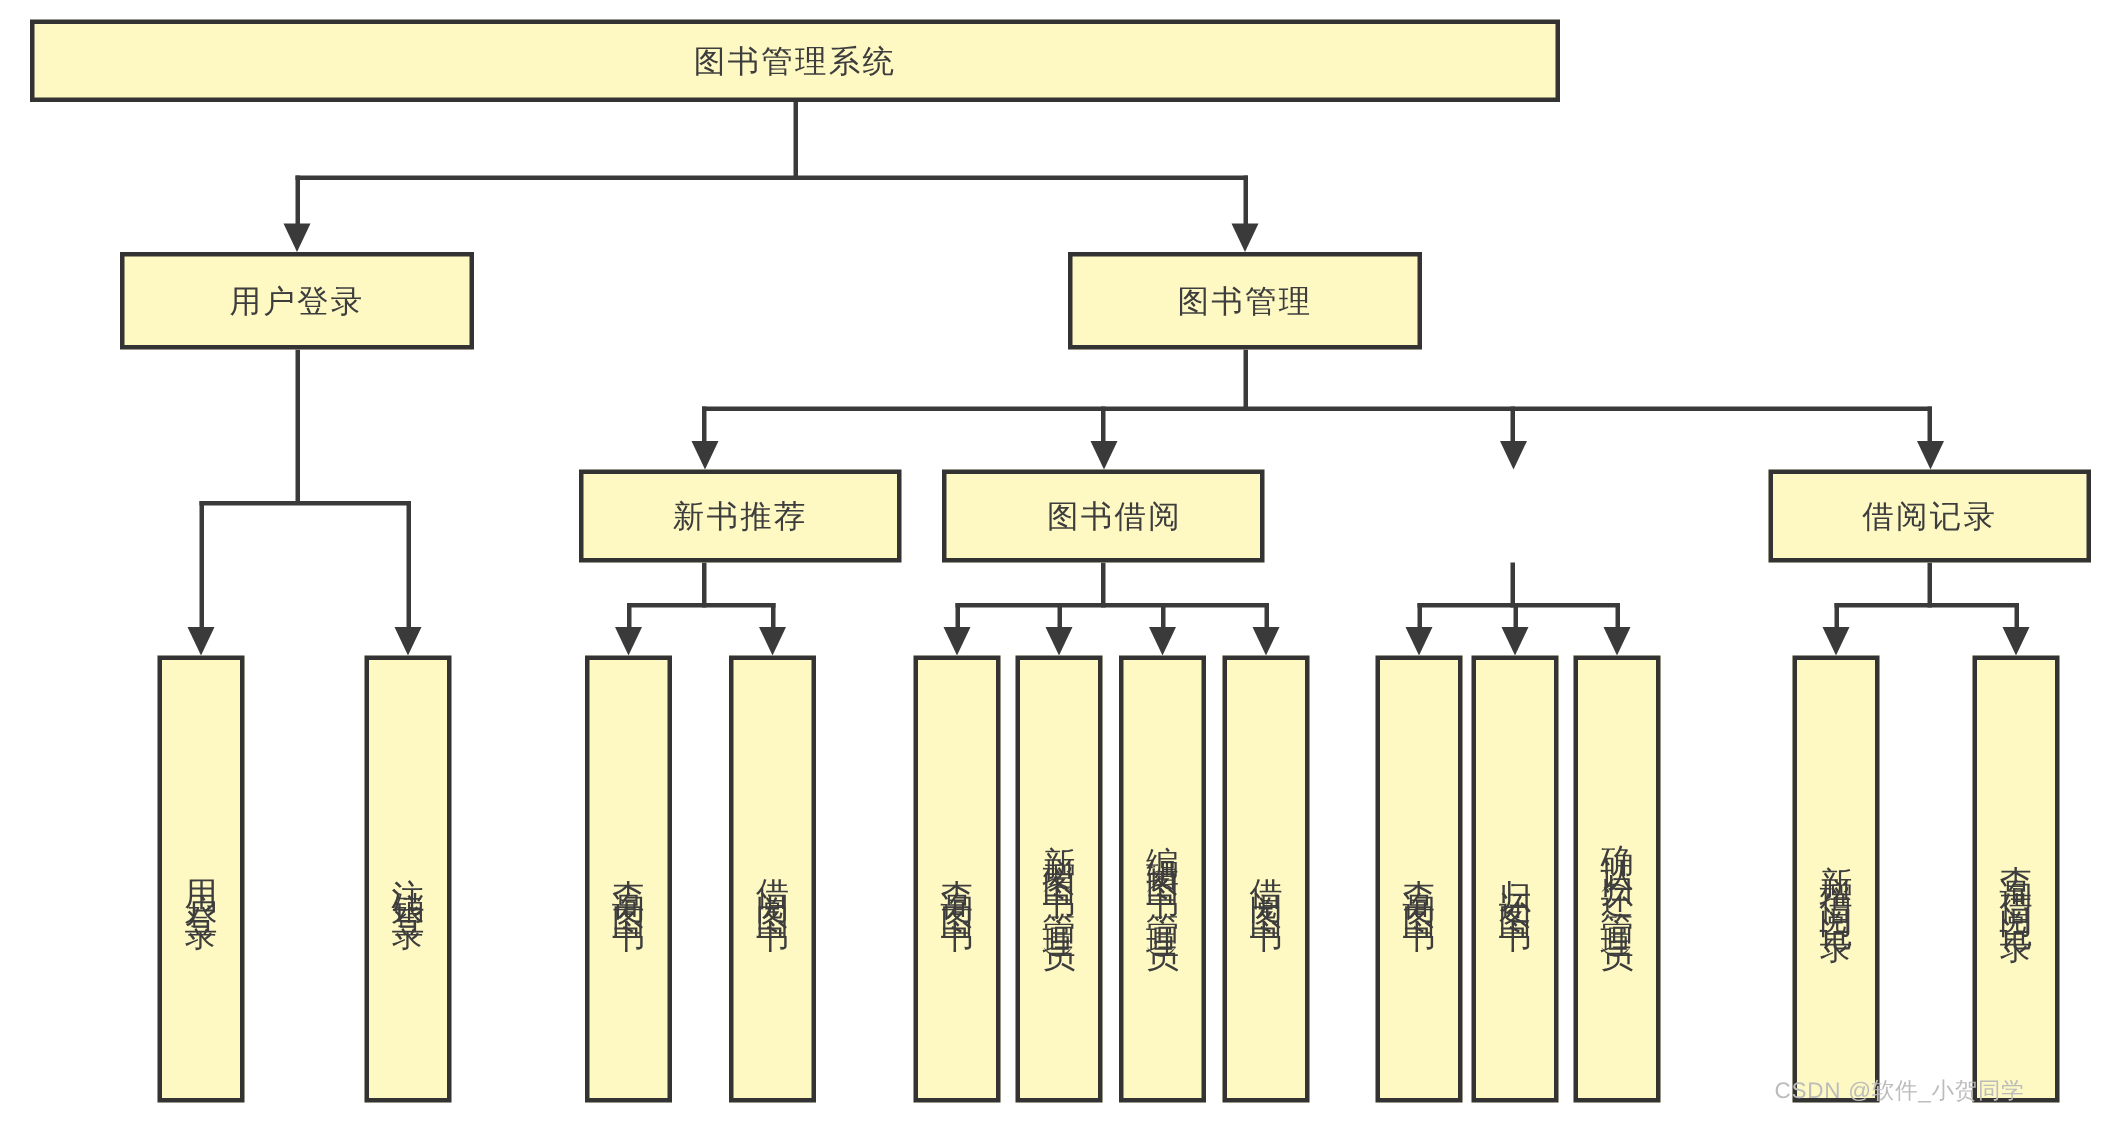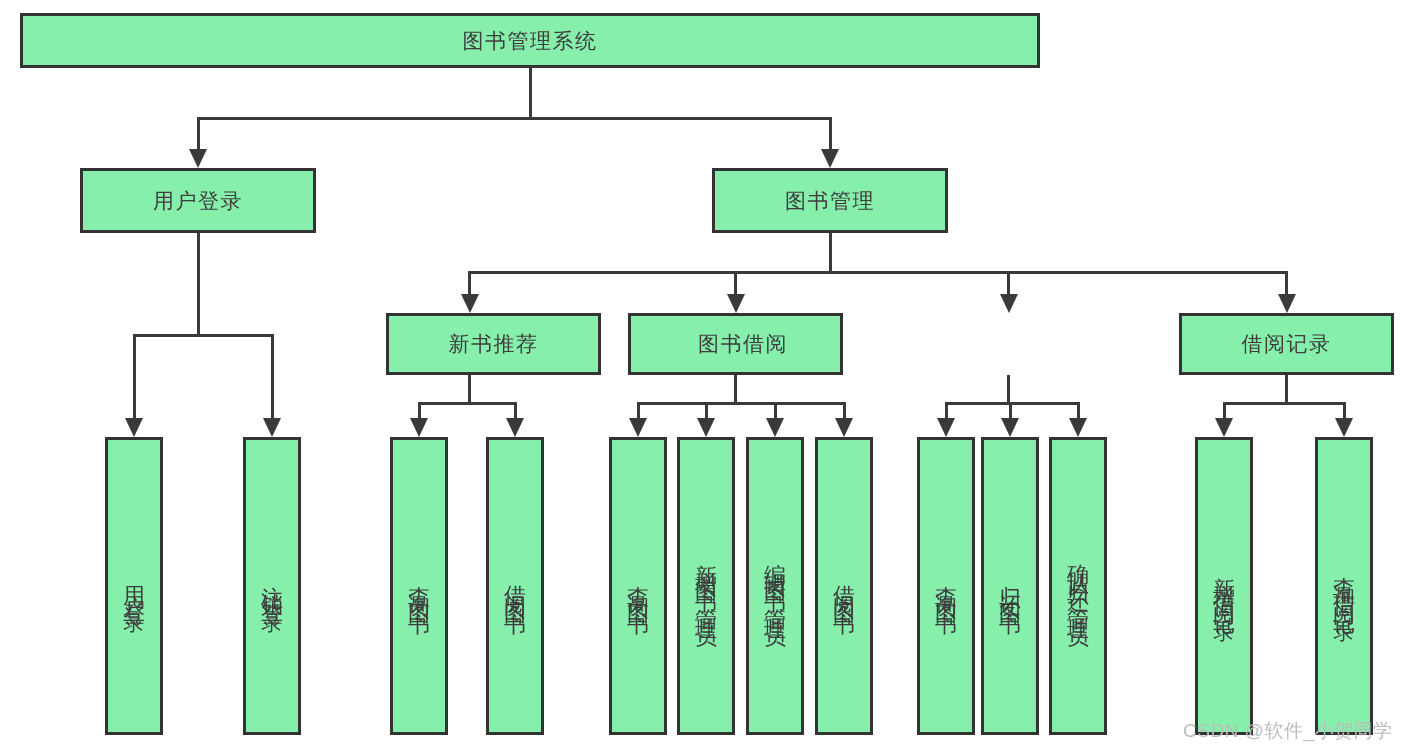--- a/index.html
+++ b/index.html
@@ -6,21 +6,21 @@
   .canvas {
     position:relative;
     width:1405px; height:747px;
     background:var(--background,#ffffff);
     font-family:"Liberation Sans",sans-serif;
     color:var(--text,#3d3d3d);
     overflow:hidden;
   }
   .box {
     position:absolute;
-    background:#86efac;
+    background:#fef9c3;
     border:3px solid var(--border,#333333);
     box-sizing:border-box;
     display:flex; align-items:center; justify-content:center;
     z-index:2;
   }
   .box-h { font-size:21px; letter-spacing:1.5px; white-space:nowrap; }
   .box-v {
     writing-mode:vertical-rl;
     text-orientation:mixed;
     font-size:22px;
@@ -30,21 +30,21 @@
   .vline { position:absolute; width:3px;  background:var(--line,#3a3a3a); z-index:1; }
   .hline { position:absolute; height:3px; background:var(--line,#3a3a3a); z-index:1; }
   .arrow {
     position:absolute; width:0; height:0; z-index:1;
     border-left:9px solid transparent;
     border-right:9px solid transparent;
     border-top:19px solid var(--line,#3a3a3a);
   }
   .watermark {
     position:absolute; left:1183px; top:718px;
-    font-size:19px; letter-spacing:0.5px;
+    font-size:15px; letter-spacing:0.5px;
     color:var(--watermark,#bcbcbc);
     z-index:5; white-space:nowrap;
   }
 </style>
 </head>
 <body>
 
 <div class="canvas">
 
   <div class="box box-h" style="left:20px; top:13px; width:1020px; height:55px;">图书管理系统</div>

